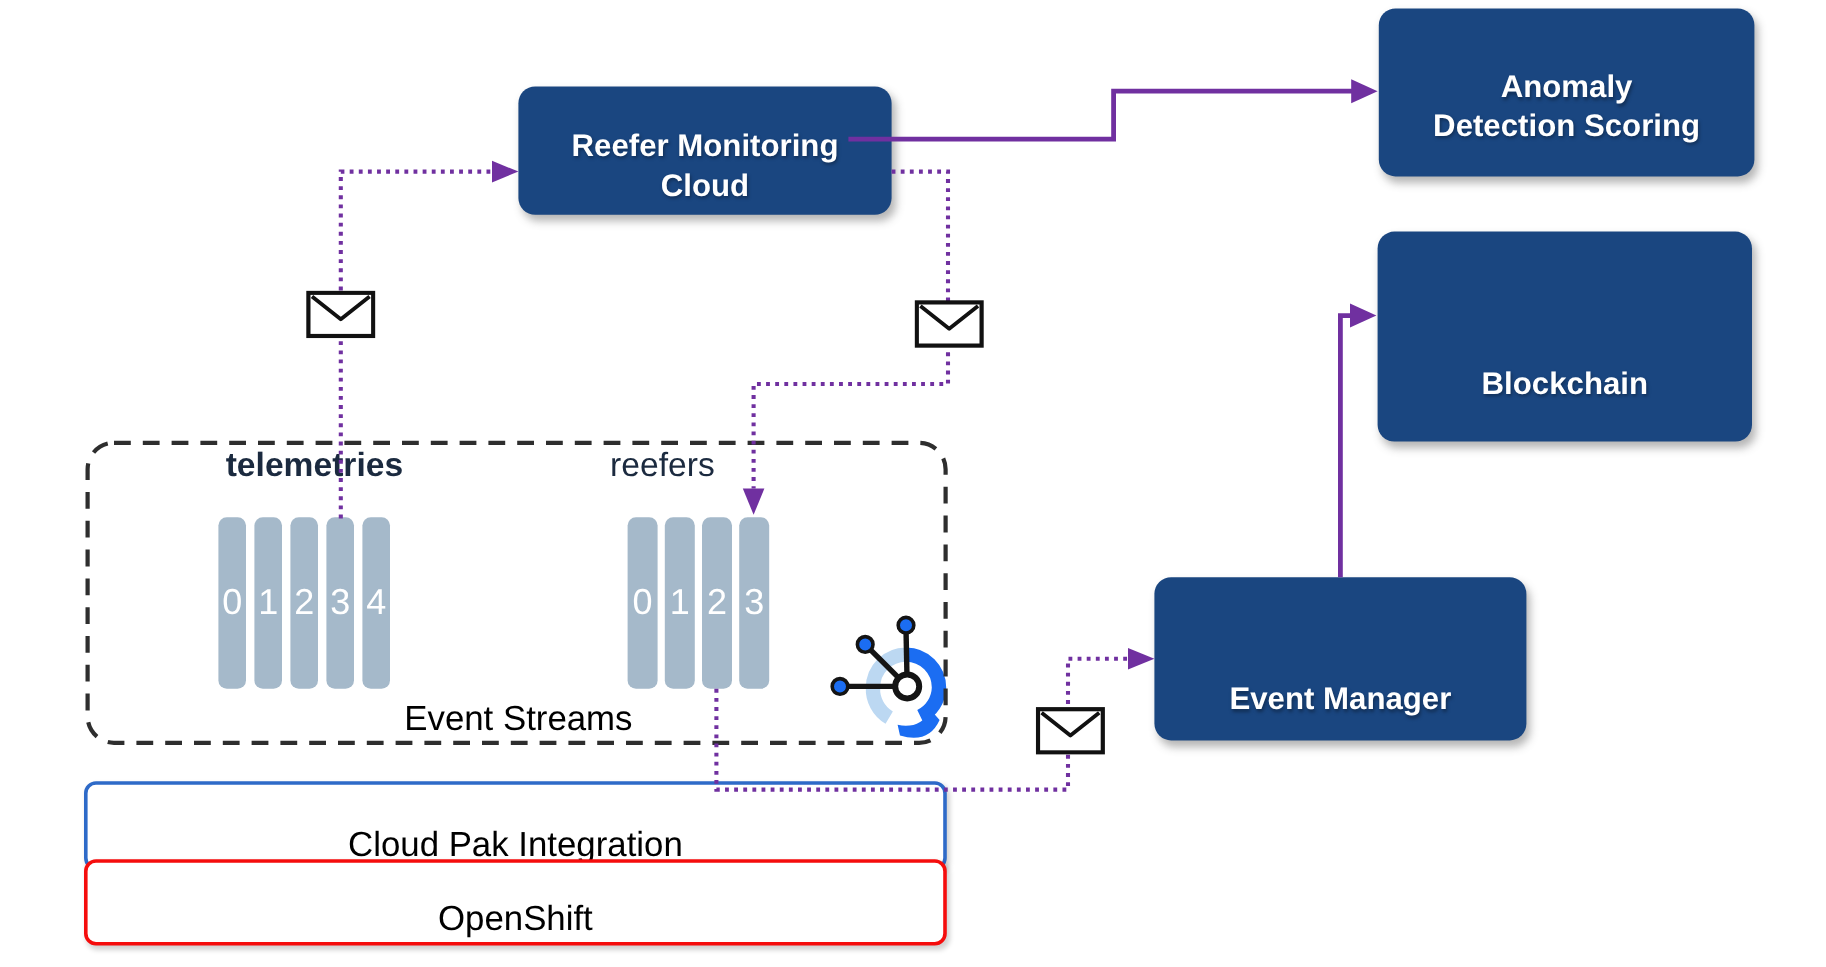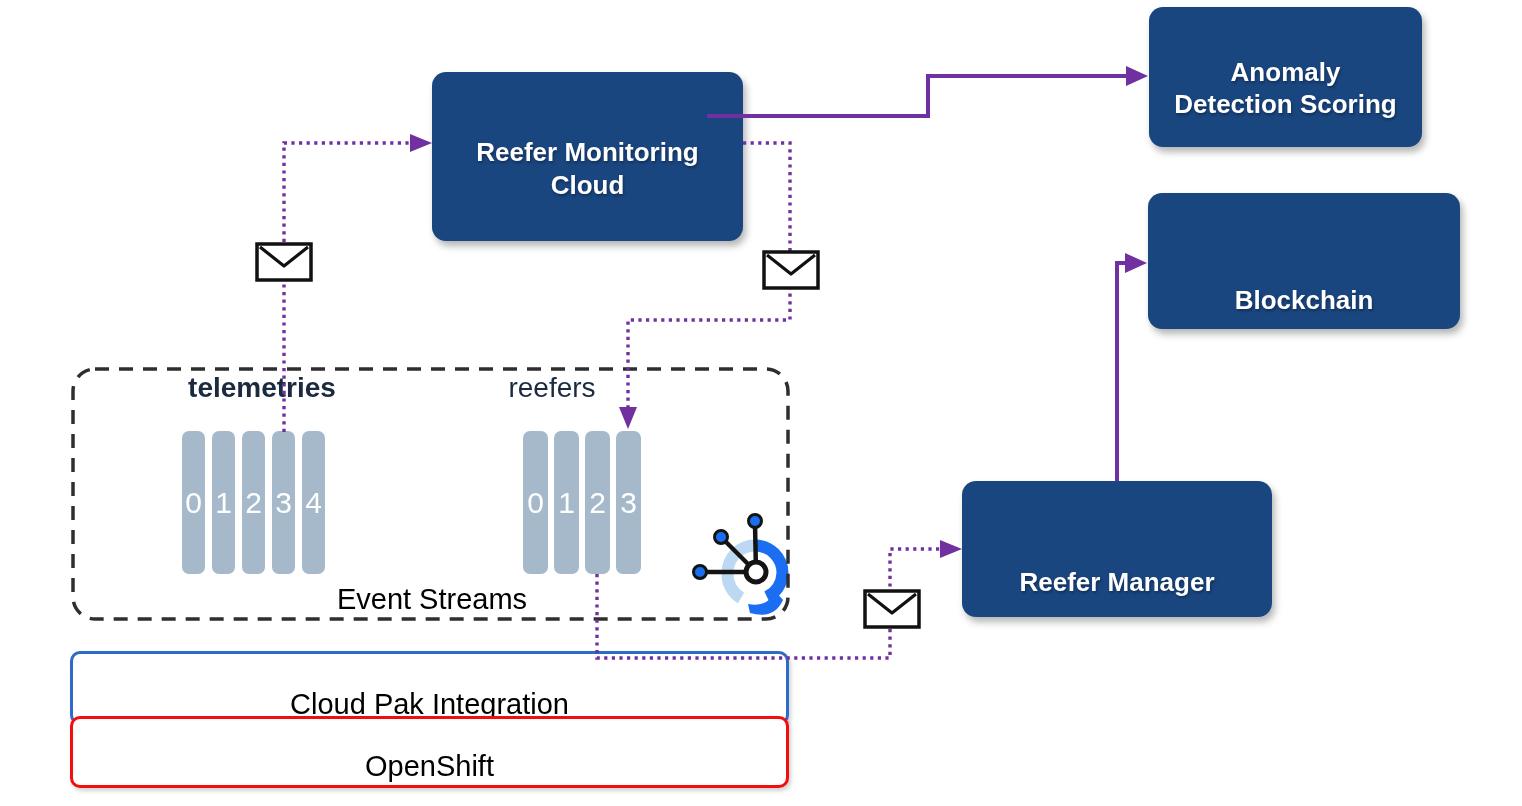--- a/index.html
+++ b/index.html
@@ -10,23 +10,23 @@
   
   .node{
     position:absolute;box-sizing:border-box;border-radius:14px;
     background:var(--node-fill,#1A4680);
     box-shadow:3px 5px 7px rgba(90,90,90,.45);
     display:flex;flex-direction:column;align-items:center;justify-content:center;
     color:#fff;font-weight:bold;font-size:26px;line-height:1.25;text-align:center;
     text-shadow:1px 2px 3px rgba(0,0,0,.35);
   }
   .node span{display:block;}
-  #rma{left:432px;top:72px;width:311px;height:169px;padding-top:24px;}
-  #anomaly{left:1149px;top:7px;width:273px;height:140px;padding-top:22px;}
-  #blockchain{left:1148px;top:193px;width:312px;height:136px;padding-top:78px;}
+  #rma{left:432px;top:72px;width:311px;height:107px;padding-top:24px;}
+  #anomaly{left:1149px;top:7px;width:313px;height:140px;padding-top:22px;}
+  #blockchain{left:1148px;top:193px;width:312px;height:175px;padding-top:78px;}
   #reefer-manager{left:962px;top:481px;width:310px;height:136px;padding-top:66px;}
 
   
   .topic-label{
     position:absolute;width:200px;text-align:center;font-size:28px;
     color:var(--topic-label-color,#1B2A3F);
   }
   #label-telemetries{left:162px;top:372px;font-weight:bold;}
   #label-reefers{left:452px;top:372px;}
   .partition{
@@ -74,21 +74,21 @@
   </div>
   <div class="node z2" id="anomaly">
     <span>Anomaly</span>
     <span>Detection Scoring</span>
   </div>
   <div class="node z2" id="blockchain">
     <span>Blockchain</span>
     <span></span>
   </div>
   <div class="node z2" id="reefer-manager">
-    <span>Reefer Manager</span>
+    <span>Event Manager</span>
     <span></span>
   </div>
 
   <div class="topic-label z2" id="label-telemetries">telemetries</div>
   <div class="topic-label z2" id="label-reefers">reefers</div>
 
   <div class="partition p-tel z2" style="left:182px">0</div>
   <div class="partition p-tel z2" style="left:212px">1</div>
   <div class="partition p-tel z2" style="left:242px">2</div>
   <div class="partition p-tel z2" style="left:272px">3</div>

